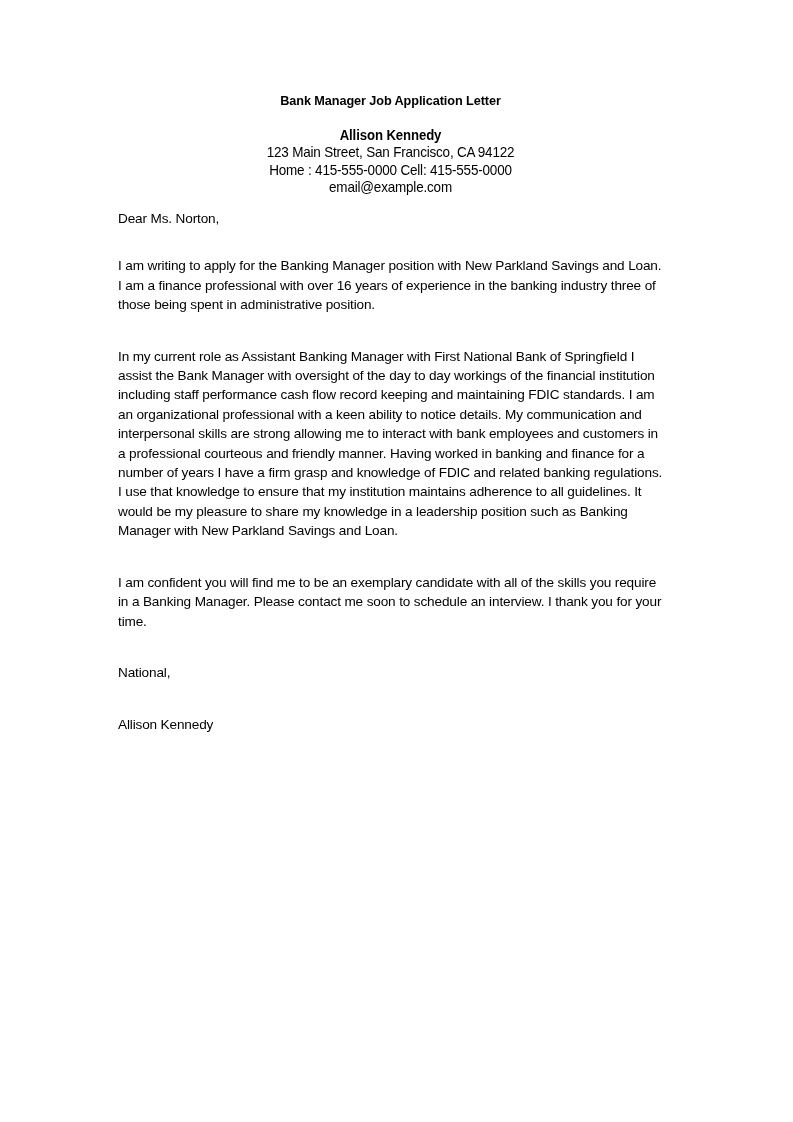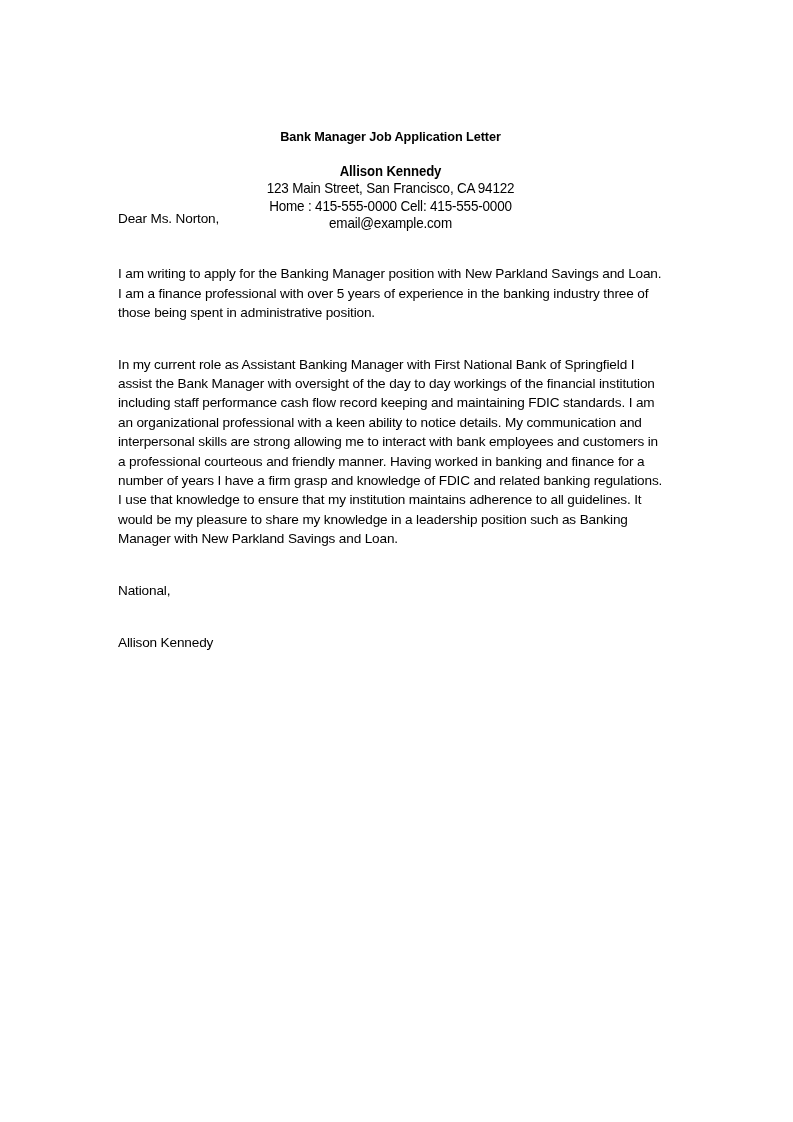--- a/index.html
+++ b/index.html
@@ -27,21 +27,20 @@
     background: #ffffff;
   }
 
   
   .letter-head {
     position: absolute;
     left: 118px;
     top: 92px;
     width: 545px;
     text-align: center;
-    margin-top: 36px;
   }
   .doc-title {
     font-size: 13.5px;
     font-weight: bold;
     line-height: 17px;
     letter-spacing: -0.1px;
     transform: scaleX(0.94);
     transform-origin: center top;
     margin: 0 0 17px 0;
     white-space: nowrap;
@@ -75,21 +74,21 @@
     position: absolute;
     left: 118px;
     top: 209px;
     width: 547px;
     font-size: 13.6px;
     line-height: 19.4px;
     letter-spacing: -0.15px;
     text-align: left;
   }
   .salutation {
-    margin: 0 0 36px 0;
+    margin: 0 0 28px 0;
   }
   .para {
     margin: 0 0 32px 0;
   }
   .closing {
     margin: 0 0 33px 0;
   }
   .signature {
     margin: 0;
   }
@@ -107,23 +106,24 @@
     <div class="sender-line"><span>123 Main Street, San Francisco, CA</span><span class="tight-space"> </span><span>94122</span></div>
 
     <div class="sender-line">Home : 415-555-0000 Cell: 415-555-0000</div>
 
     <div class="sender-line">email@example.com</div>
   </div>
 
   <div class="letter-body">
     <p class="salutation">Dear Ms. Norton,</p>
 
-    <p class="para">I am writing to apply for the Banking Manager position with New Parkland Savings and Loan. I am a finance professional with over 5 years of experience in the banking industry three of those being spent in administrative position.</p>
+    <p class="para">I am writing to apply for the Banking Manager position with New Parkland Savings and Loan. I am a finance professional with over 16 years of experience in the banking industry three of those being spent in administrative position.</p>
 
     <p class="para">In my current role as Assistant Banking Manager with First National Bank of Springfield I assist the Bank Manager with oversight of the day to day workings of the financial institution including staff performance cash flow record keeping and maintaining FDIC standards. I am an organizational professional with a keen ability to notice details. My communication and interpersonal skills are strong allowing me to interact with bank employees and customers in a professional courteous and friendly manner. Having worked in banking and finance for a number of years I have a firm grasp and knowledge of FDIC and related banking regulations. I use that knowledge to ensure that my institution maintains adherence to all guidelines. It would be my pleasure to share my knowledge in a leadership position such as Banking Manager with New Parkland Savings and Loan.</p>
 
+    <p class="para">I am confident you will find me to be an exemplary candidate with all of the skills you require in a Banking Manager. Please contact me soon to schedule an interview. I thank you for your time.</p>
 
     <p class="closing">National,</p>
 
     <p class="signature">Allison Kennedy</p>
   </div>
 
 </div>
 
 </body></html>

